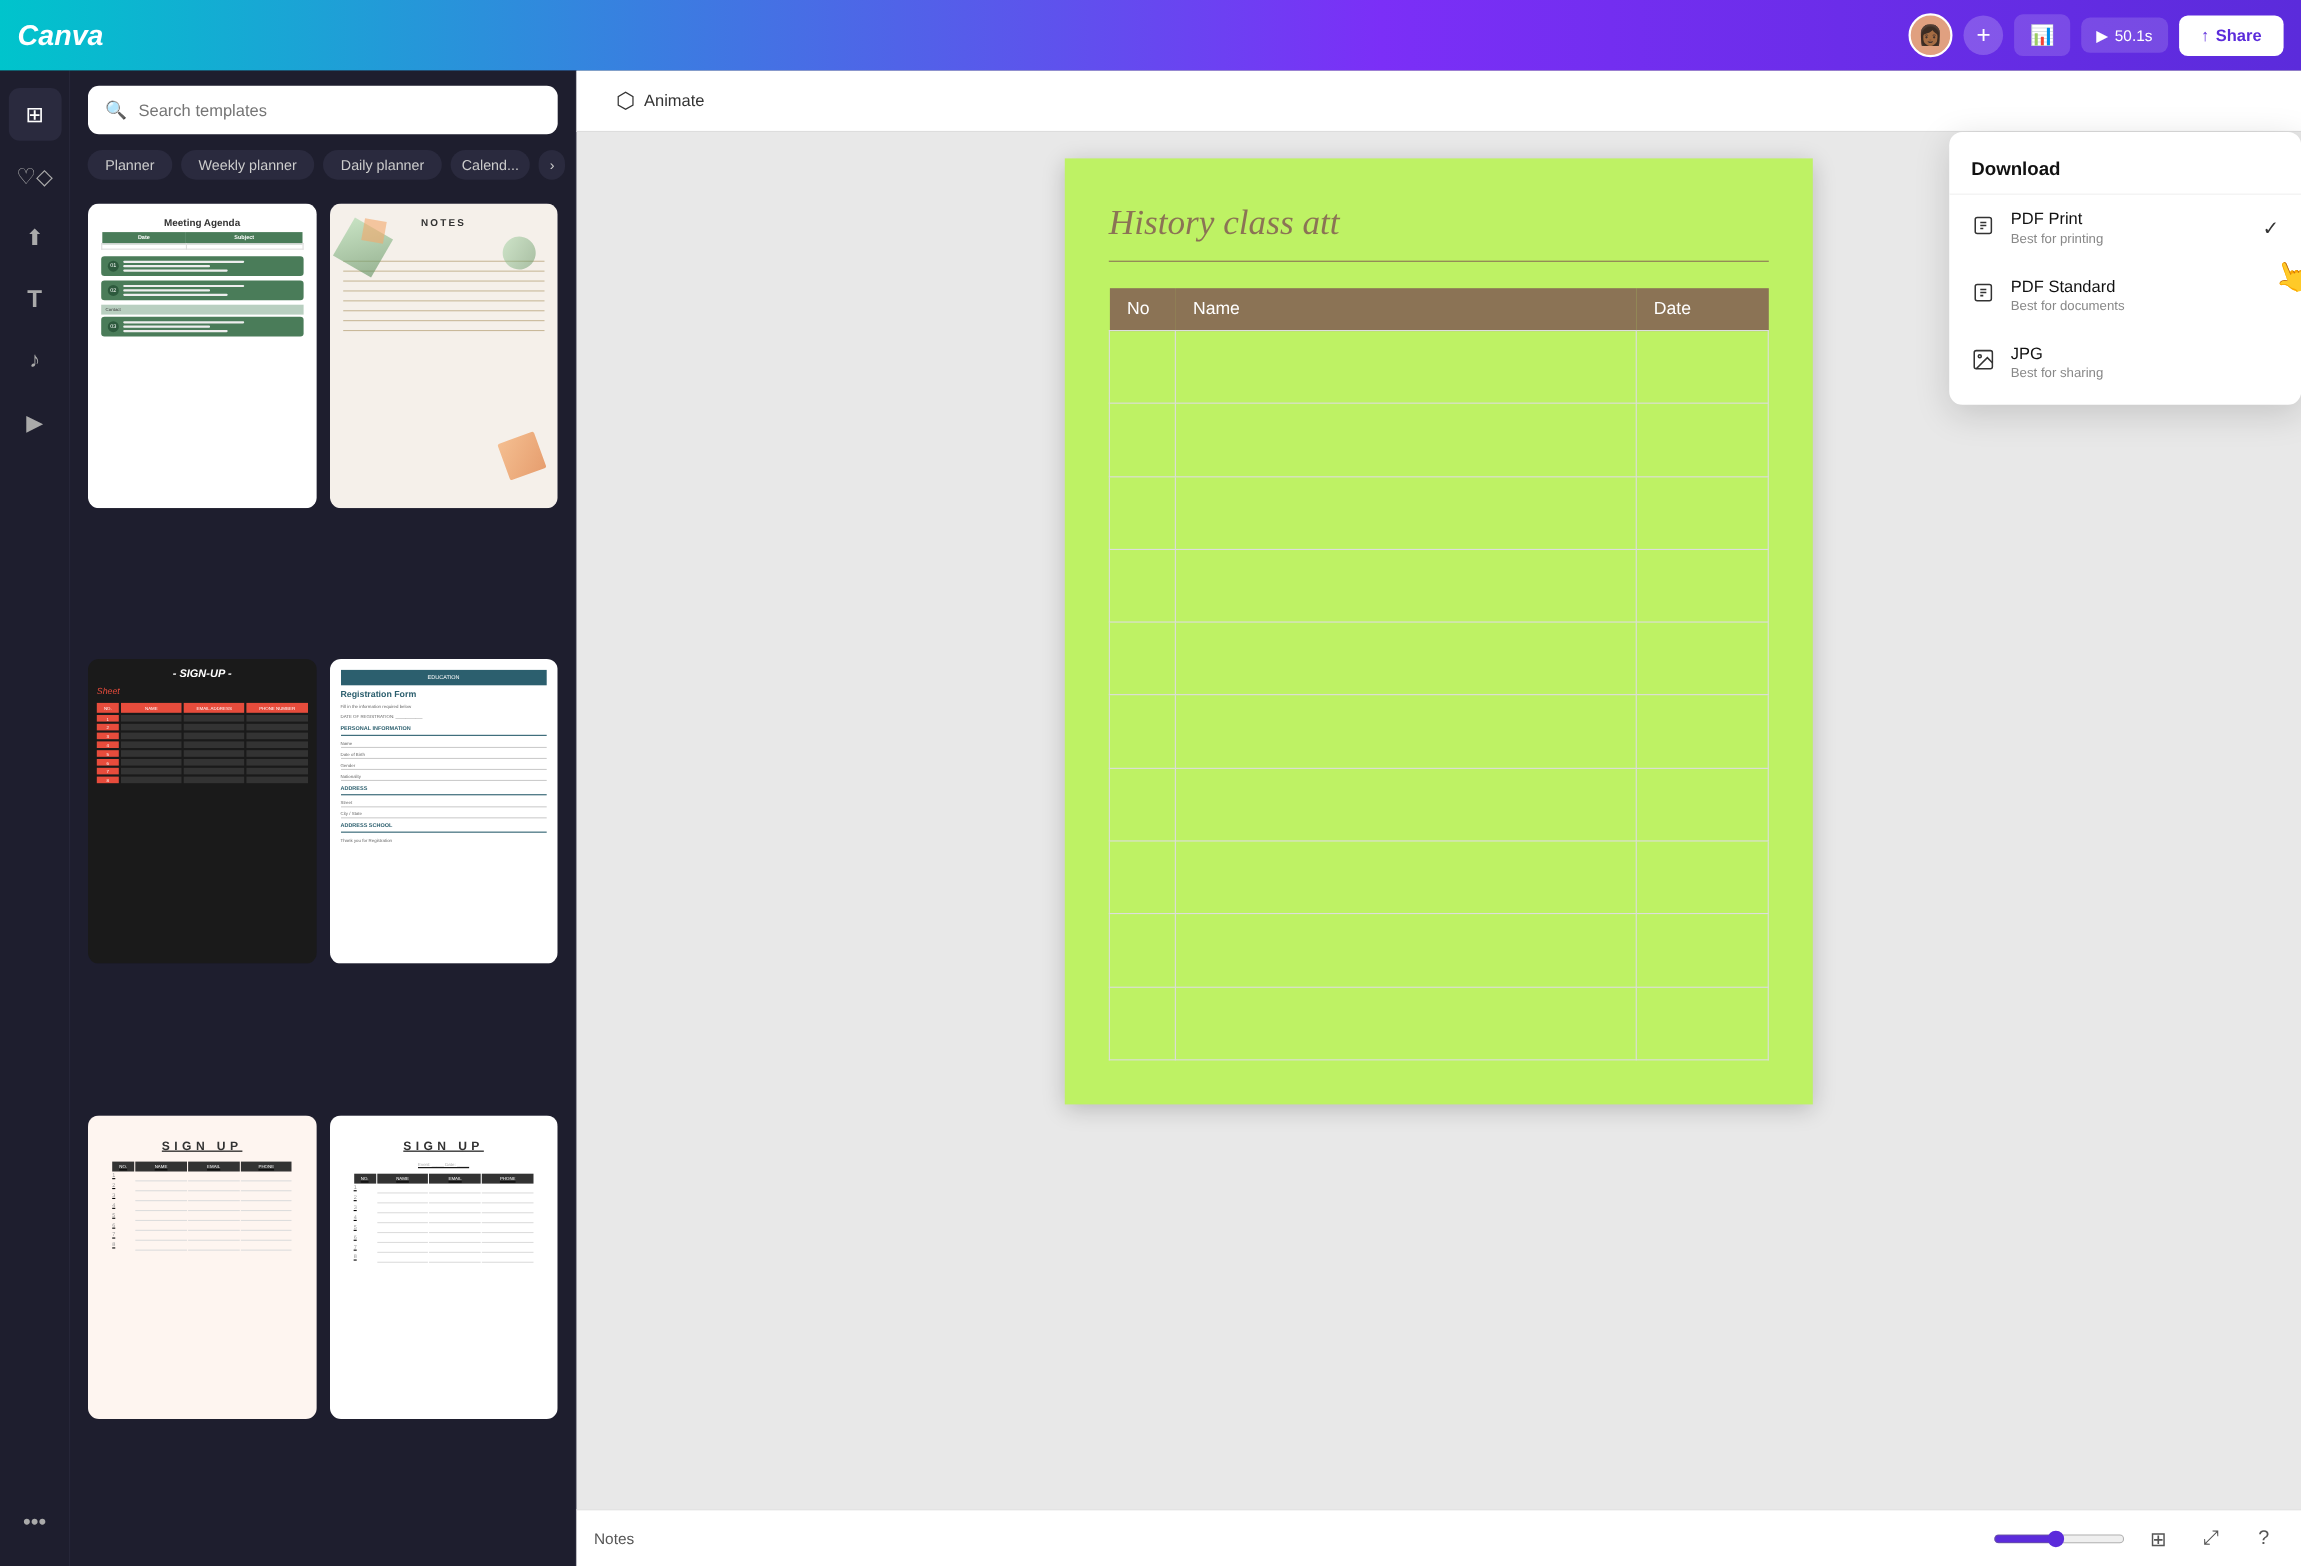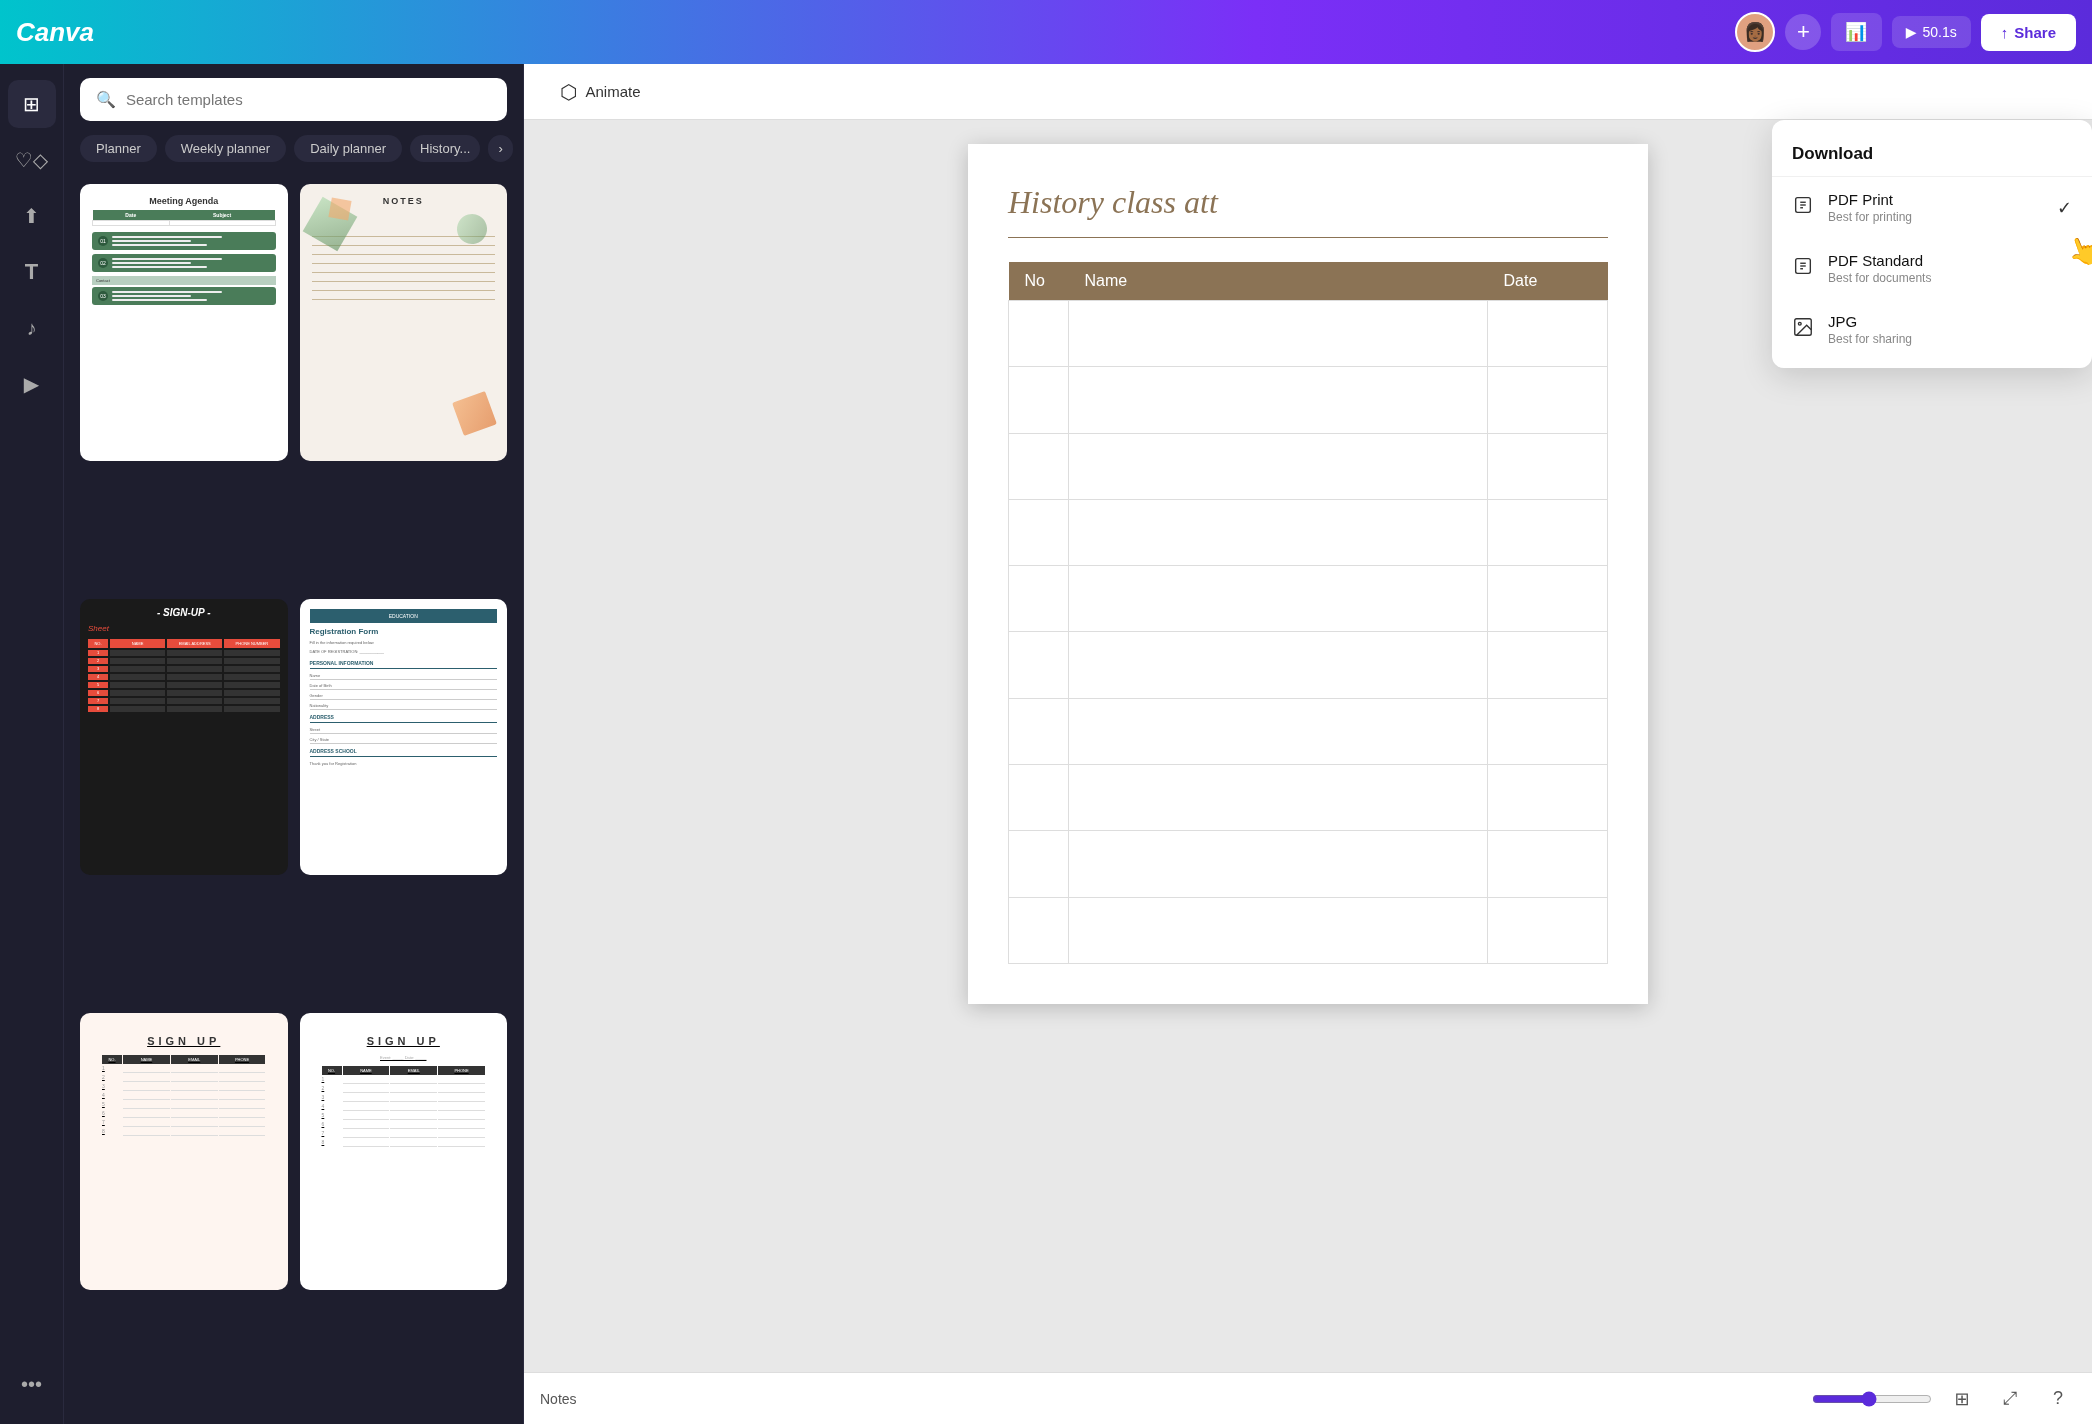--- a/index.html
+++ b/index.html
@@ -406,21 +406,21 @@
       flex: 1;
       background: #e8e8e8;
       position: relative;
       overflow: hidden;
     }
     .canvas-content {
       position: absolute;
       top: 50%;
       left: 50%;
       transform: translate(-50%, -44%);
-      background: #ffffff;
+      background: #bef264;
       width: 680px;
       height: 860px;
       box-shadow: 0 4px 20px rgba(0,0,0,0.2);
       padding: 40px;
       display: flex;
       flex-direction: column;
     }
     .canvas-title {
       font-family: Georgia, serif;
       font-size: 32px;
@@ -634,21 +634,21 @@
       <div class="search-box">
         <span class="search-icon">🔍</span>
         <input type="text" placeholder="Search templates" style="">
       </div>
     </div>
 
     <div class="filter-tags">
       <button class="tag">Planner</button>
       <button class="tag">Weekly planner</button>
       <button class="tag">Daily planner</button>
-      <button class="tag tag-more">History...</button>
+      <button class="tag tag-more">Calend...</button>
       <button class="tag tag-more">›</button>
     </div>
 
     <div class="template-grid">
 
       <div class="template-card">
         <div class="tmpl-meeting">
           <div class="tmpl-meeting-title">Meeting Agenda</div>
           <table class="tmpl-meeting-table">
             <tbody>

